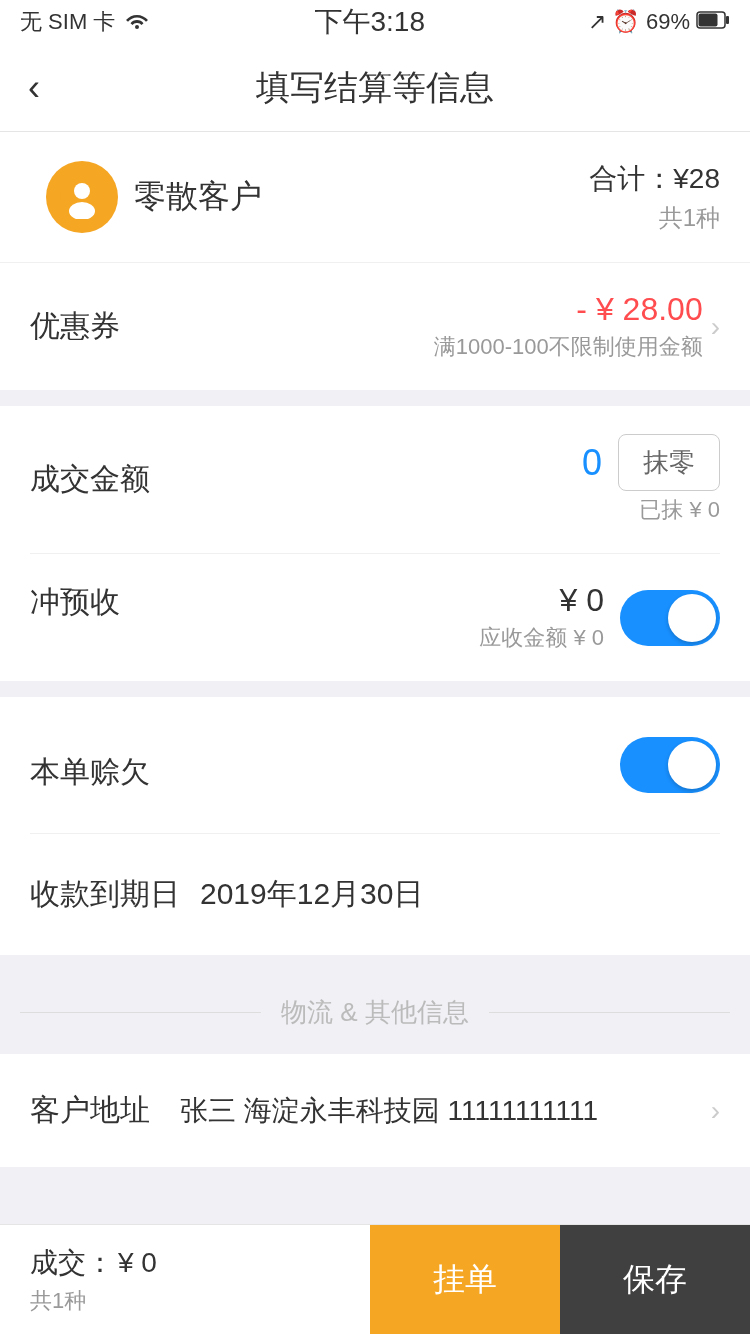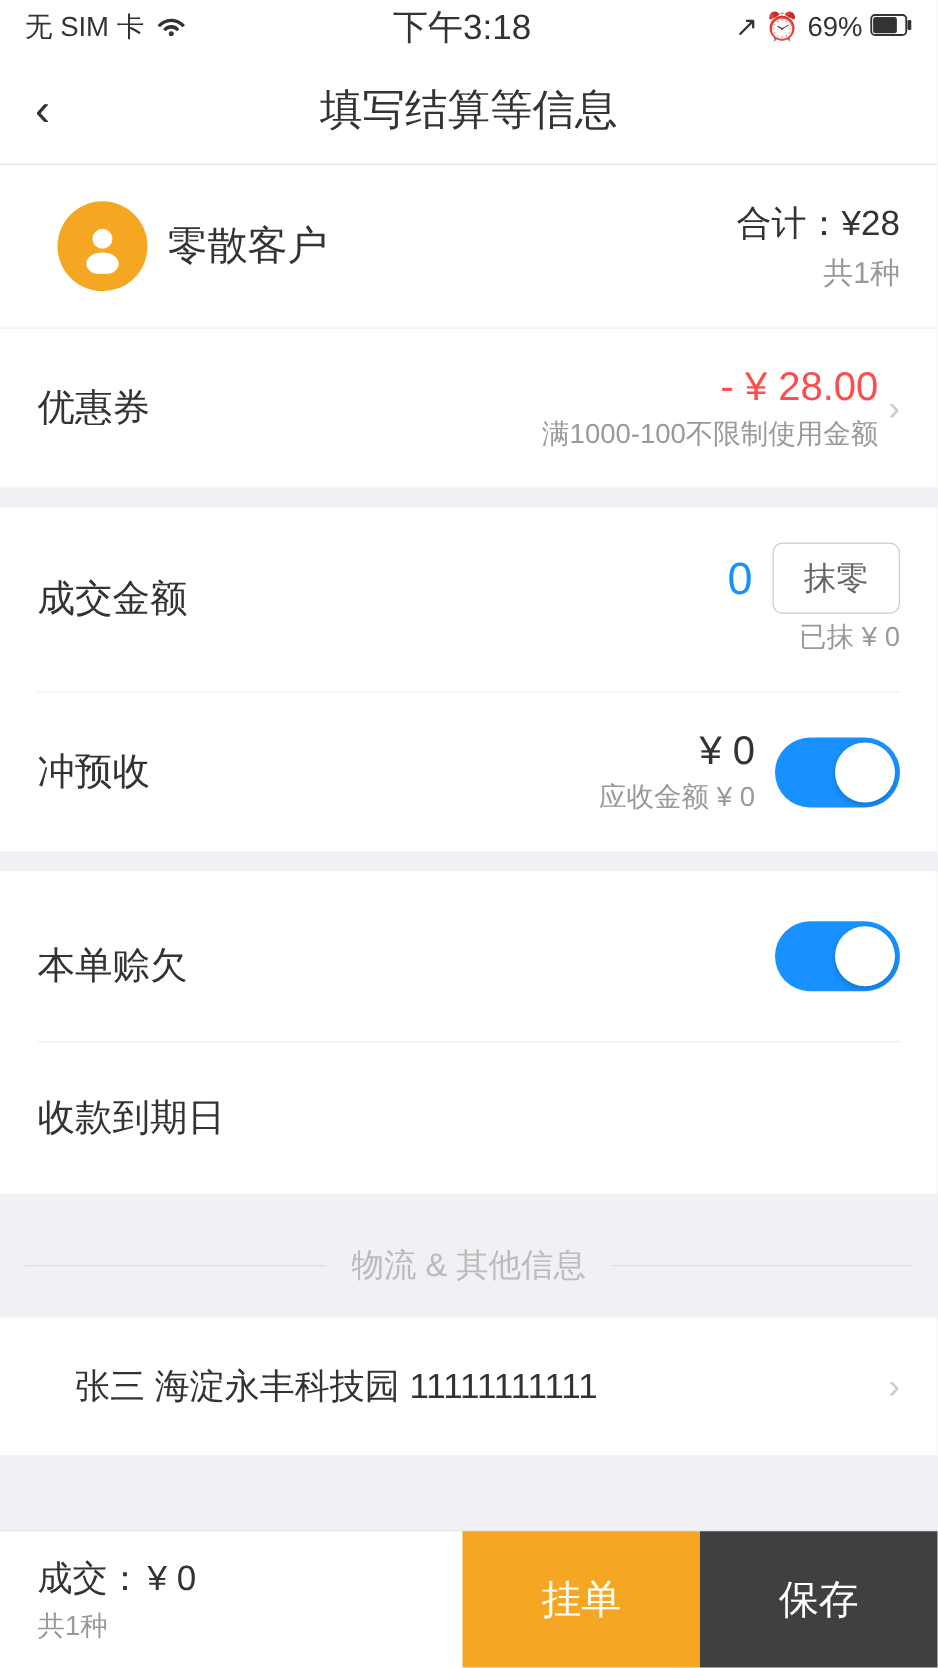--- a/index.html
+++ b/index.html
@@ -126,21 +126,20 @@
       color: #666;
       background: #fff;
       cursor: pointer;
     }
     .deal-sub { font-size: 22px; color: #999; margin-top: 4px; text-align: right; }
 
     
     .prereceive-row {
       padding: 28px 0;
       display: flex;
-      align-items: center;
       justify-content: space-between;
     }
     .prereceive-label { font-size: 30px; color: #333; }
     .prereceive-right { display: flex; align-items: center; gap: 16px; }
     .prereceive-info { text-align: right; }
     .prereceive-amount { font-size: 32px; color: #333; }
     .prereceive-sub { font-size: 22px; color: #999; margin-top: 4px; }
 
     
     .toggle {
@@ -351,31 +350,33 @@
 
 <div class="debt-section">
   <div class="debt-row">
     <span class="debt-label">本单赊欠</span>
     <div class="toggle">
       <div class="toggle-thumb"></div>
     </div>
   </div>
   <div class="duedate-row">
     <span class="duedate-label">收款到期日</span>
+    <span class="duedate-value">2019年12月30日</span>
   </div>
 </div>
 
 <div class="logistics-divider">
   <div class="logistics-line"></div>
   <span class="logistics-text">物流 &amp; 其他信息</span>
   <div class="logistics-line"></div>
 </div>
 
 <div class="address-section">
   <div class="address-row">
+    <span class="address-label">客户地址</span>
     <span class="address-value">张三 海淀永丰科技园 11111111111</span>
     <span class="address-arrow">›</span>
   </div>
 </div>
 
 <div class="bottom-spacer"></div>
 
 <div class="bottom-bar">
   <div class="bottom-info">
     <div style="display:flex;align-items:baseline;gap:4px;">

